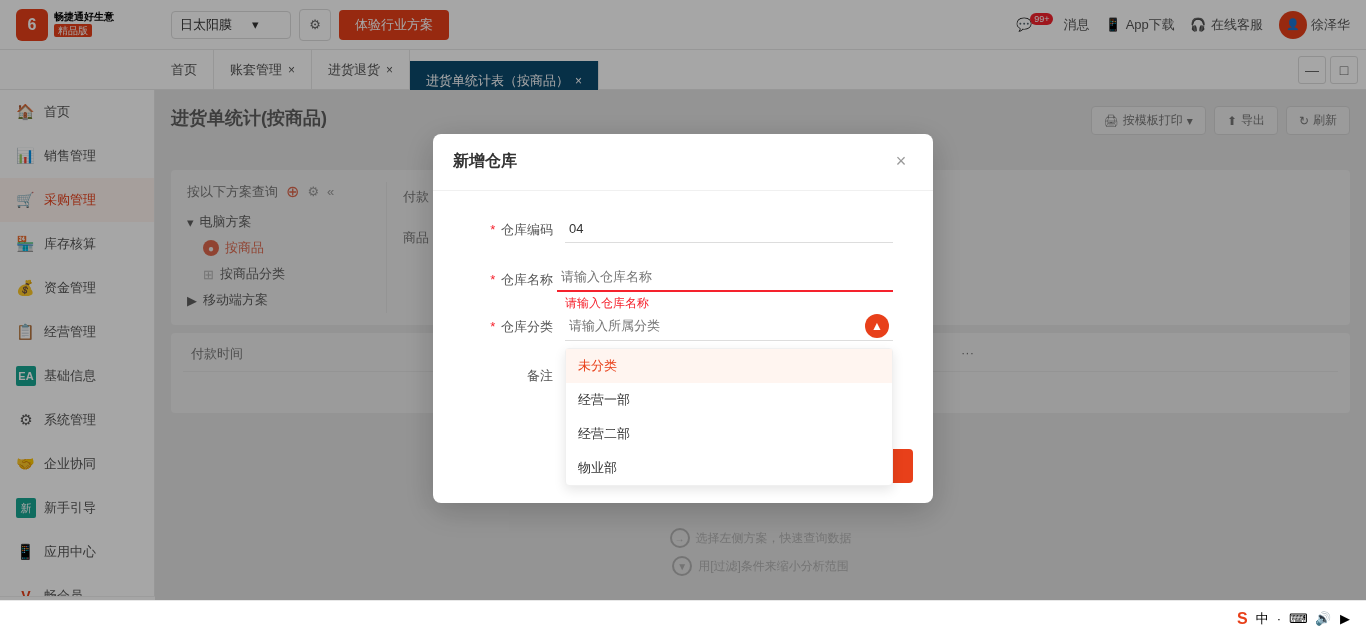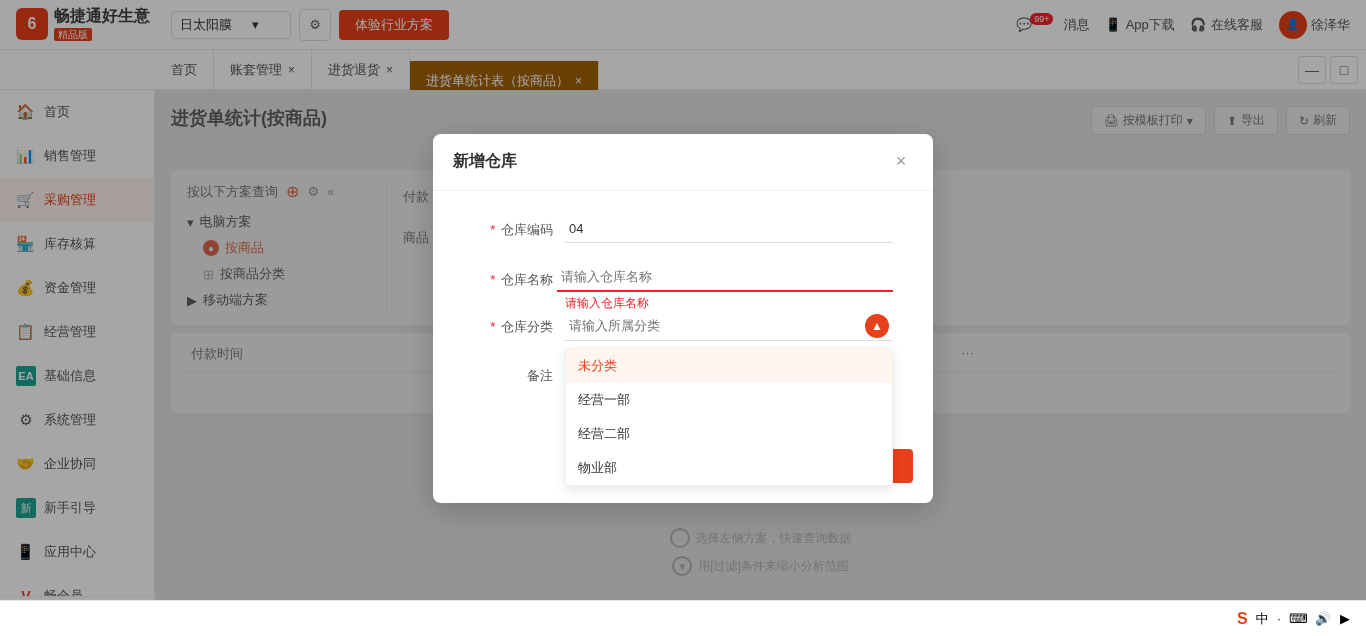--- a/index.html
+++ b/index.html
@@ -104,21 +104,21 @@
       height: 40px;
       padding: 0 16px;
       display: flex; align-items: center; gap: 6px;
       cursor: pointer;
       font-size: 13px;
       color: #555;
       border-right: 1px solid #e8e8e8;
       position: relative;
     }
     .tab-item.active {
-      background: #a16207;
+      background: #0c4a6e;
       color: #fff;
       margin-top: 23px;
     }
     .tab-close {
       font-size: 12px; color: inherit; cursor: pointer;
     }
     .tab-bar-actions {
       margin-left: auto;
       display: flex; align-items: center; gap: 4px; padding-right: 8px;
     }
@@ -421,21 +421,21 @@
   </style>
 </head>
 <body>
 
 <div class="top-header">
   <div class="logo-area">
     <div class="logo-icon">
       <span>6</span>
     </div>
     <div class="logo-text">
-      <div style="font-size:16px;font-weight:bold;color:#404040;">畅捷通好生意</div>
+      <div style="font-size:10px;font-weight:bold;color:#000000;">畅捷通好生意</div>
       <span class="logo-badge">精品版</span>
     </div>
   </div>
 
   <div class="header-search">
     <div class="search-select">
       <span>日太阳膜</span>
       <span>▾</span>
     </div>
     <div class="gear-btn">

